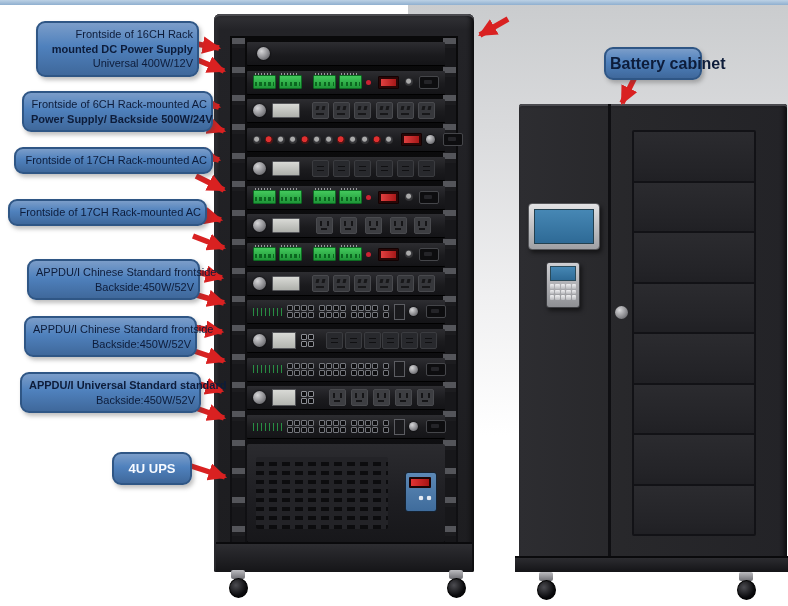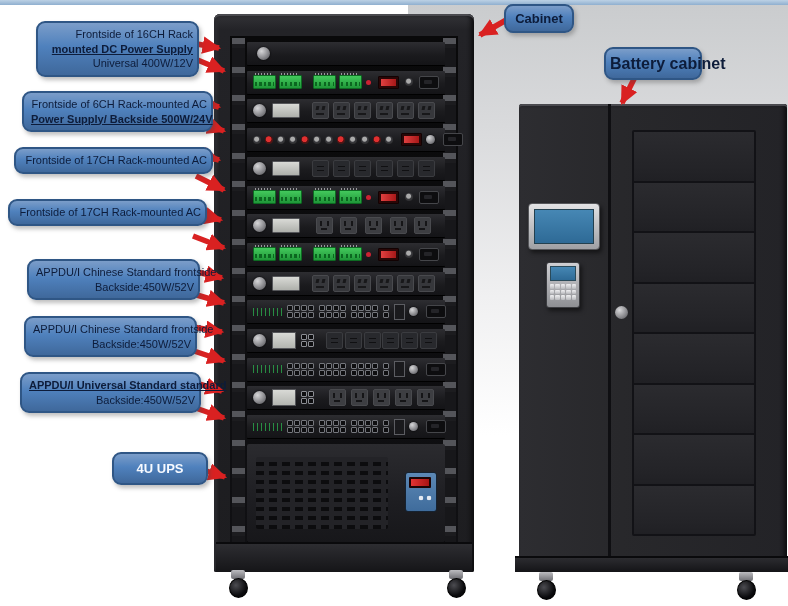--- a/index.html
+++ b/index.html
@@ -14,21 +14,21 @@
   
   .backdrop{position:absolute;left:408px;top:5px;width:380px;height:430px;
     background:linear-gradient(180deg,#caccce 0%,#d9dadc 28%,#f0f0f1 68%,#ffffff 100%);}
 
   
   .callout{position:absolute;background:linear-gradient(180deg,#7b9dc9 0%,#4f81bd 45%,#3f689b 100%);
     border:2px solid #2f5685;border-radius:9px;color:#0d1c3a;
     font-size:11px;line-height:1.32;text-align:right;padding:4px 4px 4px 7px;
     box-shadow:2px 3px 4px rgba(70,70,70,.35);white-space:nowrap;}
   .callout span{display:block;}
-  .callout .b{font-weight:bold;text-decoration:underline;}
+  .callout .b{font-weight:bold;}
   .callout.center{text-align:center;padding:4px 4px;}
   .callout.white{color:#f7faff;font-weight:bold;font-size:13px;}
   .callout.big{font-size:13px;font-weight:bold;}
 
   
   svg.overlay{position:absolute;left:0;top:0;pointer-events:none;}
 
   
   .rack{position:absolute;left:214px;top:14px;width:260px;height:558px;
     background:linear-gradient(180deg,#333337 0,#232327 16px,#1d1d20 100%);
@@ -516,23 +516,20 @@
     <span>Backside:450W/52V</span>
   </div>
   <div class="callout" style="left:24px;top:316px;width:158px;">
     <span>APPDU/I Chinese Standard frontside</span>
     <span>Backside:450W/52V</span>
   </div>
   <div class="callout" style="left:20px;top:372px;width:166px;">
     <span class="b">APPDU/I Universal Standard standard</span>
     <span>Backside:450W/52V</span>
   </div>
-  <div class="callout center white" style="left:112px;top:452px;width:72px;padding:6px 10px;">
+  <div class="callout center white" style="left:112px;top:452px;width:72px;padding:6px 2px;">
     <span>4U  UPS</span>
-  </div>
-  <div class="callout center big" style="left:504px;top:4px;width:58px;">
-    <span>Cabinet</span>
   </div>
   <div class="callout center big" style="left:604px;top:47px;width:86px;font-size:16px;">
     <span>Battery cabinet</span>
   </div>
 
 </div>
 
 </body></html>

